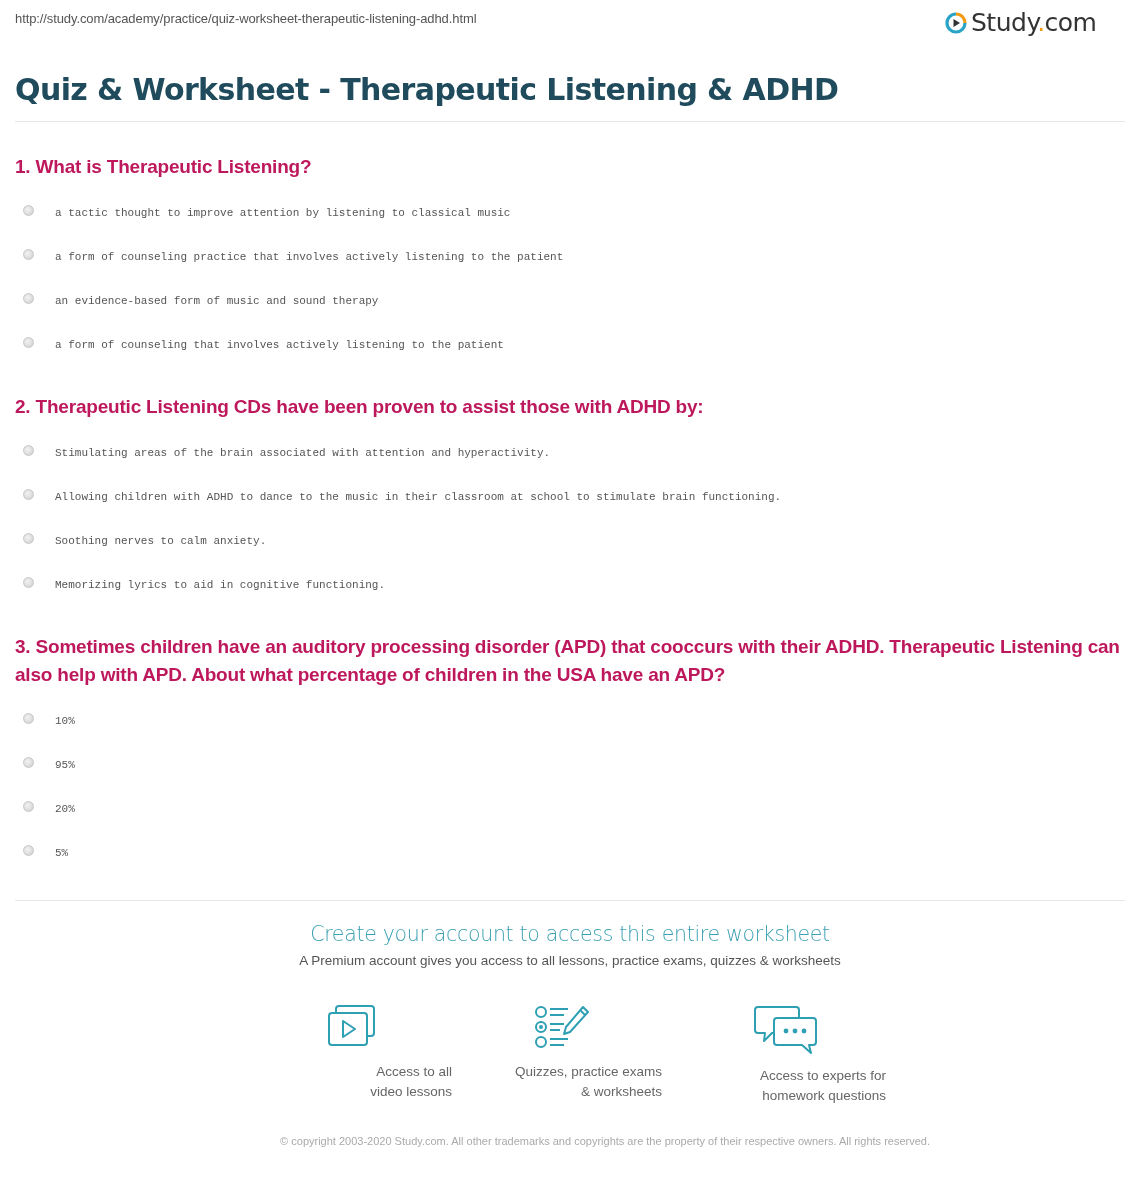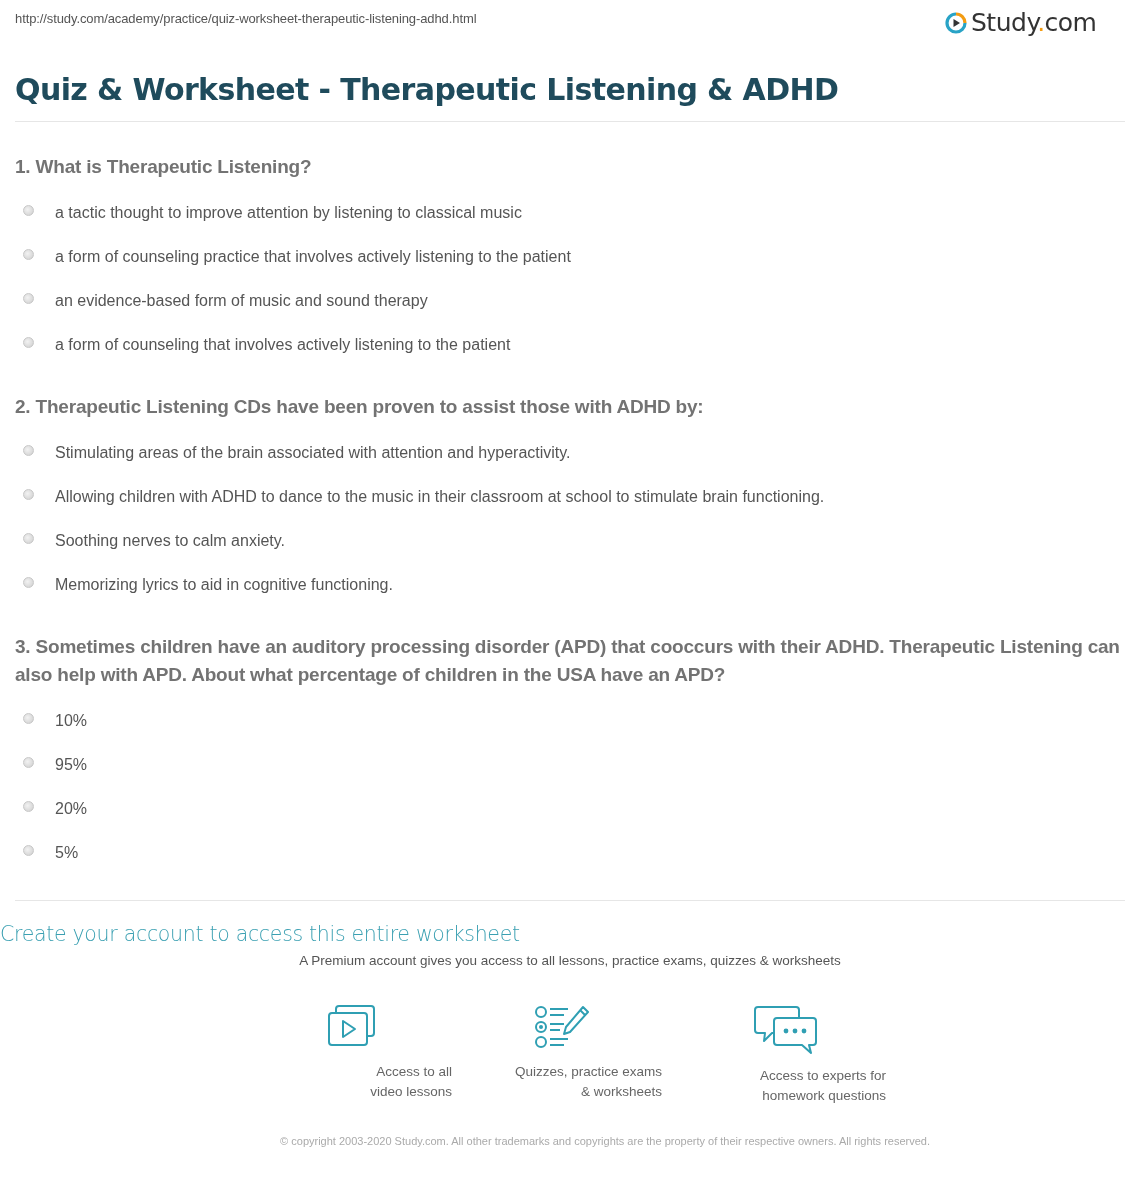--- a/index.html
+++ b/index.html
@@ -6,25 +6,25 @@
   html, body { width: 1140px; height: 1197px; background: #ffffff; }
   body { font-family: "DejaVu Sans", "Liberation Sans", sans-serif; color: #4a4a4a; position: relative; overflow: hidden; }
   .url { position: absolute; left: 15px; top: 11px; font-size: 13px; color: #555; font-family: "Liberation Sans", sans-serif; letter-spacing: -0.1px; }
   .logo { position: absolute; left: 945px; top: 8px; display: flex; align-items: center; }
   .logo-mark { width: 22px; height: 22px; position: relative; margin-right: 4px; }
   .logo-text { font-family: "DejaVu Sans", sans-serif; font-size: 25px; color: #333; letter-spacing: -0.5px; line-height: 30px; }
   .logo-text .dot { color: #f39c12; }
   .page-title { position: absolute; left: 15px; top: 70px; font-size: 30px; color: #1f4b5c; font-family: "DejaVu Sans", sans-serif; letter-spacing: -0.6px; line-height: 40px; }
   .hr { position: absolute; left: 15px; right: 15px; height: 1px; background: #e6e6e6; }
   .question { position: absolute; left: 15px; width: 1110px; }
-  .q-title { font-size: 19px; font-weight: bold; color: #737373; line-height: 28px; letter-spacing: -0.2px; font-family: "Liberation Sans", sans-serif; }
+  .q-title { font-size: 19px; font-weight: bold; color: #be185d; line-height: 28px; letter-spacing: -0.2px; font-family: "Liberation Sans", sans-serif; }
   .choice { display: flex; align-items: center; height: 44px; }
   .radio { width: 11px; height: 11px; border-radius: 50%; background: radial-gradient(circle at 40% 40%, #f2f2f2 0%, #d8d8d8 70%, #c4c4c4 100%); border: 1px solid #c8c8c8; margin-left: 8px; margin-right: 21px; flex: none; }
-  .choice-label { font-size: 16px; color: #555; font-family: Liberation Sans, sans-serif; margin-top: 6px; }
-  .cta-title { position: absolute; left: 0; width: 1140px; top: 922px; text-align: left; font-size: 20.5px; color: #3ba0b2; font-family: "DejaVu Sans", sans-serif; font-weight: 300; letter-spacing: -0.3px; }
+  .choice-label { font-size: 11px; color: #555; font-family: Liberation Mono, monospace; margin-top: 6px; }
+  .cta-title { position: absolute; left: 0; width: 1140px; top: 922px; text-align: center; font-size: 20.5px; color: #3ba0b2; font-family: "DejaVu Sans", sans-serif; font-weight: 300; letter-spacing: -0.3px; }
   .cta-sub { position: absolute; left: 0; width: 1140px; top: 953px; text-align: center; font-size: 13.5px; color: #555; font-family: "Liberation Sans", sans-serif; }
   .feature { position: absolute; top: 1004px; width: 200px; text-align: right; }
   .feature svg { display: block; margin: 0 auto; }
   .feature-label { margin-top: 12px; font-size: 13.5px; color: #666; line-height: 20px; font-family: "Liberation Sans", sans-serif; }
   .footer { position: absolute; left: 210px; width: 720px; top: 1133px; text-align: right; font-size: 11px; color: #aaa; line-height: 17px; font-family: "Liberation Sans", sans-serif; }
 </style>
 </head>
 <body>
 
 <div class="url">http://study.com/academy/practice/quiz-worksheet-therapeutic-listening-adhd.html</div>

